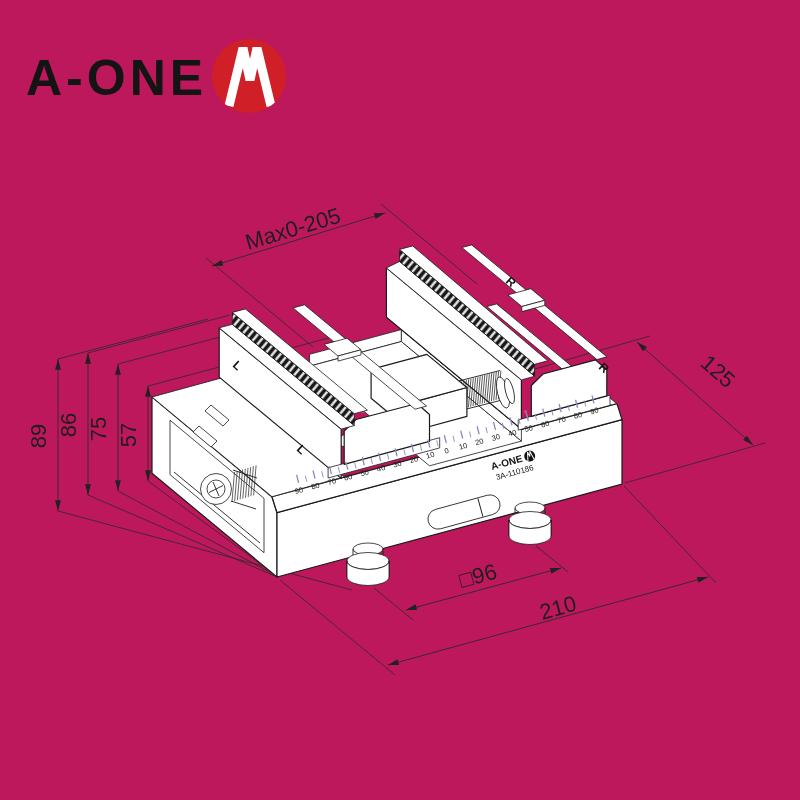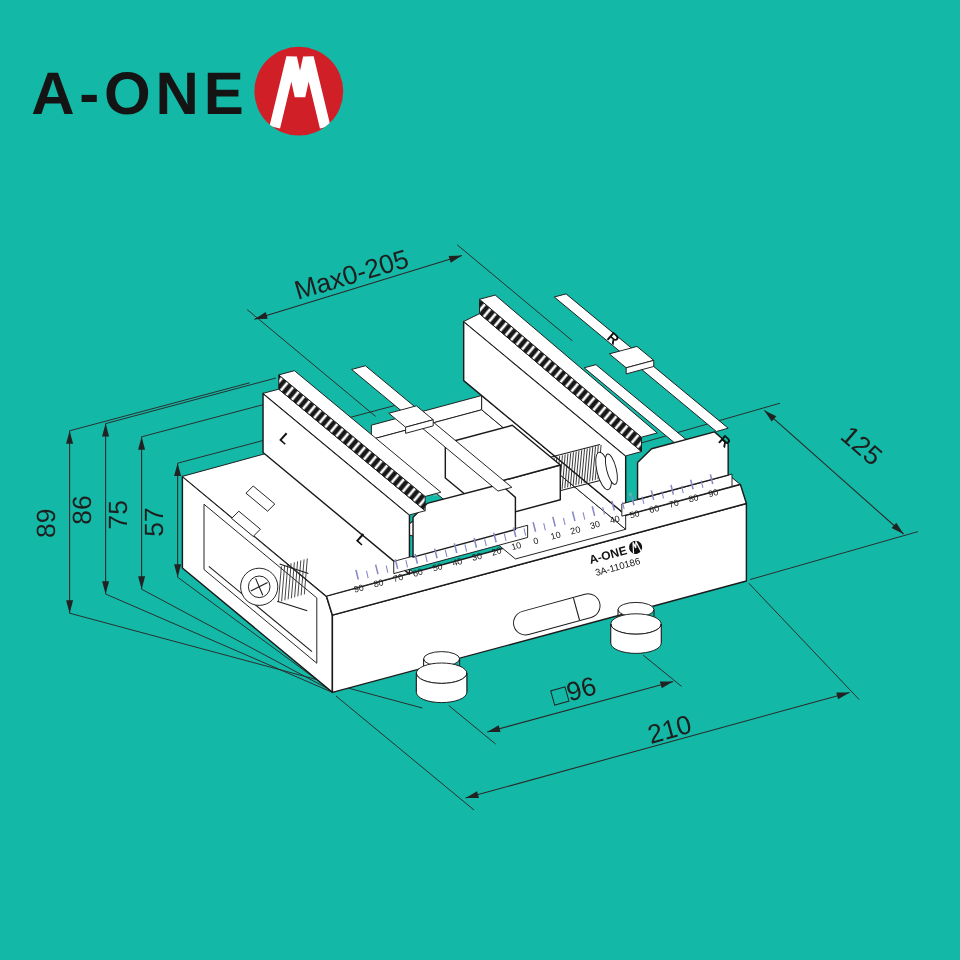--- a/index.html
+++ b/index.html
@@ -1,16 +1,16 @@
 <!DOCTYPE html>
 <html><head>
 <meta charset="utf-8">
 <style>
   html,body{margin:0;padding:0;background:#fff;}
-  .page{position:relative;width:800px;height:800px;background:#14b8a6;overflow:hidden;
+  .page{position:relative;width:800px;height:800px;background:#be185d;overflow:hidden;
         font-family:"Liberation Sans",sans-serif;}
   svg{position:absolute;left:0;top:0;}
   .edge{fill:#ffffff;stroke:#1b1b1b;stroke-width:1.2;stroke-linejoin:round;}
   .edge2{fill:#ffffff;stroke:#1b1b1b;stroke-width:0.8;stroke-linejoin:round;}
   .wire{fill:none;stroke:#1b1b1b;stroke-width:0.9;}
   .dimline{stroke:#2a2a2a;stroke-width:0.9;fill:none;}
   .extline{stroke:#2a2a2a;stroke-width:0.8;fill:none;}
   .dimtext{font-family:"Liberation Sans",sans-serif;font-size:22px;fill:#1e1e1e;}
   .rulnum{font-family:"Liberation Sans",sans-serif;font-size:7.5px;fill:#222;}
   .jawletter{font-family:"Liberation Sans",sans-serif;font-size:12px;font-weight:bold;fill:#111;}

